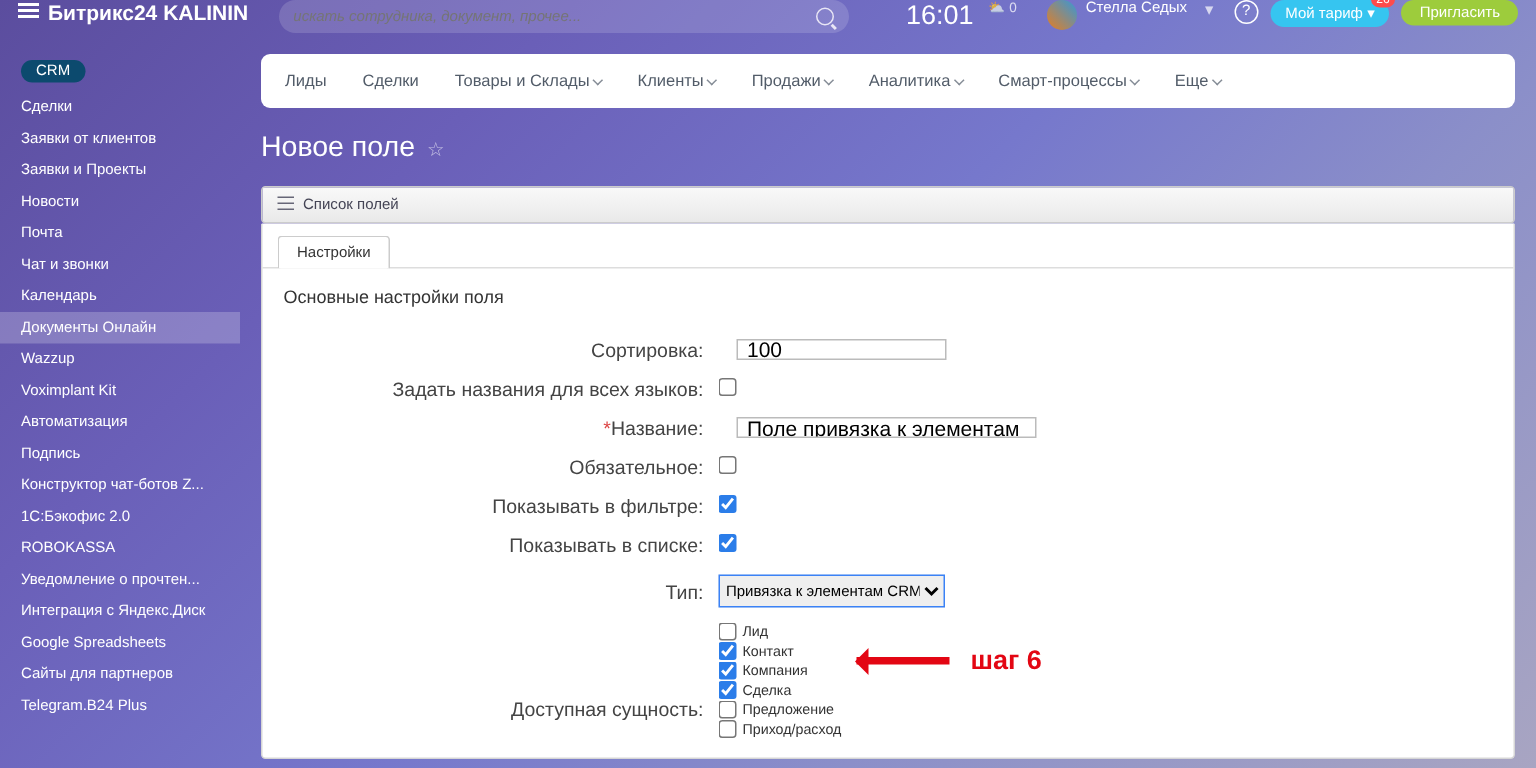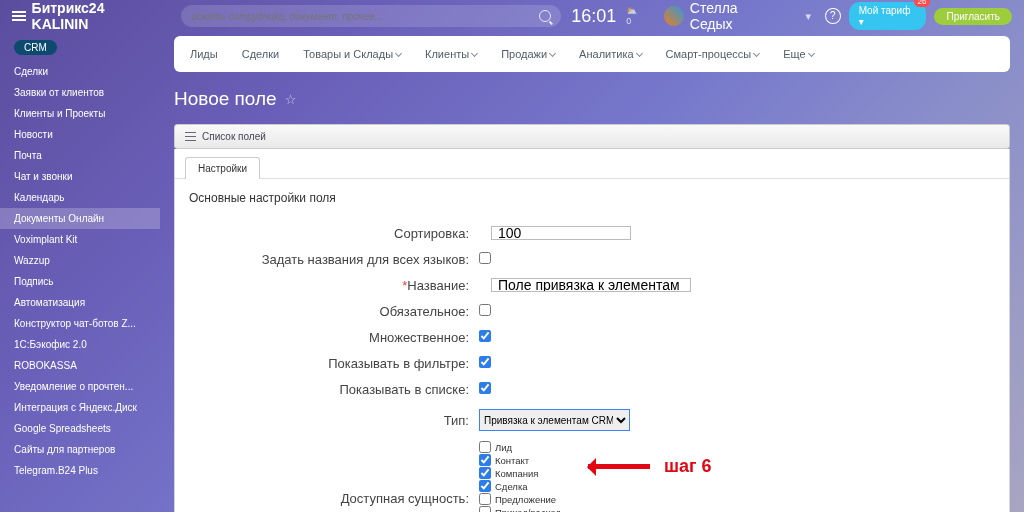--- a/index.html
+++ b/index.html
@@ -1,51 +1,51 @@
 <!DOCTYPE html>
 <html><head>
 <meta charset="utf-8">
 <style>
 * { box-sizing: border-box; margin: 0; padding: 0; }
 body { font-family: -apple-system, Helvetica, Arial, sans-serif; font-size: 11px; color: #333; background: linear-gradient(135deg, #5b4d9e 0%, #6a5fb8 25%, #7678cc 50%, #8b8fc9 70%, #a8a5c2 100%); width: 1024px; height: 512px; overflow: hidden; }
 
-.topbar { display: flex; align-items: center; height: 32px; padding: 0 12px; color: #fff; }
+.topbar { display: flex; align-items: flex-start; height: 32px; padding: 0 12px; color: #fff; }
 .hamburger { width: 14px; height: 14px; margin-right: 6px; cursor: pointer; }
 .hamburger div { height: 2px; background: #fff; margin: 2px 0; }
 .brand { font-size: 14px; font-weight: bold; margin-right: 10px; }
 .search { flex: 0 0 380px; display: flex; align-items: center; background: rgba(255,255,255,.15); border-radius: 14px; height: 22px; padding: 0 10px; margin-left: 10px; }
 .search input { flex: 1; background: transparent; border: none; color: #e9e6f5; font-size: 10px; outline: none; font-style: italic; }
 .search-ico { width: 12px; height: 12px; border: 1.5px solid #e9e6f5; border-radius: 50%; position: relative; }
 .search-ico::after { content: ''; position: absolute; width: 4px; height: 1.5px; background: #e9e6f5; bottom: -2px; right: -3px; transform: rotate(45deg); }
 .spacer { flex: 1; }
 .clock { font-size: 18px; font-weight: 300; margin: 0 10px; }
 .weather { font-size: 9px; opacity: .75; margin-right: 20px; }
 .avatar { width: 20px; height: 20px; border-radius: 50%; background: linear-gradient(45deg,#e67e22,#3498db); margin-right: 6px; }
-.user { font-size: 14px; margin-right: 24px; }
+.user { font-size: 10px; margin-right: 12px; }
 .question { width: 16px; height: 16px; border: 1.5px solid #fff; border-radius: 50%; text-align: center; line-height: 14px; font-size: 10px; margin-right: 8px; }
 .tariff { background: #36c5f0; border-radius: 11px; padding: 3px 10px; font-size: 10px; position: relative; margin-right: 8px; }
 .tariff .badge { position: absolute; top: -6px; right: -4px; background: #ff4b4b; border-radius: 8px; font-size: 8px; padding: 1px 4px; }
 .invite { background: #9dcc3c; border-radius: 11px; padding: 3px 12px; font-size: 10px; }
 
 .wrap { display: flex; height: calc(512px - 32px); }
 .sidebar { width: 160px; padding: 6px 0; overflow-y: auto; }
 .sidebar::-webkit-scrollbar { width: 0; }
 .pill { background: #0c4a6e; color: #fff; border-radius: 10px; padding: 2px 10px; font-size: 10px; display: inline-block; margin: 2px 14px 6px; }
 .nav-item { color: #fff; padding: 5px 14px; font-size: 10px; cursor: pointer; white-space: nowrap; overflow: hidden; text-overflow: ellipsis; }
 .nav-item.active { background: rgba(255,255,255,.22); }
 .nav-item.dim { opacity: .6; }
 
 .main { flex: 1; padding: 0 14px 10px; overflow-y: auto; }
 .tabs-bar { background: #fff; border-radius: 6px; height: 36px; display: flex; align-items: center; padding: 0 16px; gap: 24px; margin-top: 4px; }
 .tab { font-size: 11px; color: #525c69; cursor: pointer; display: flex; align-items: center; gap: 3px; }
 .chev { border: solid #868d97; border-width: 0 1px 1px 0; padding: 2px; transform: rotate(45deg); margin-top: -2px; }
 h1.page-title { font-size: 19px; font-weight: 300; color: #fff; margin: 16px 0 14px; display: flex; align-items: center; gap: 8px; }
 .star { font-size: 13px; opacity: .6; }
 
-.panel-header { background: linear-gradient(#f9f9f9,#e9e9e9); border: 1px solid #ccc; border-radius: 3px; padding: 6px 10px; font-size: 10px; display: flex; align-items: center; gap: 6px; color: #445; }
+.panel-header { background: linear-gradient(#f9f9f9,#e9e9e9); border: 1px solid #ccc; border-radius: 3px; padding: 6px 10px; font-size: 10px; display: flex; gap: 6px; color: #445; }
 .list-ico { width: 11px; height: 9px; border-top: 1px solid #667; border-bottom: 1px solid #667; position: relative; }
 .list-ico::before { content: ''; position: absolute; top: 3px; left: 0; right: 0; height: 1px; background: #667; }
 
 .content { background: #fff; border: 1px solid #d6d6d6; border-top: none; padding: 0; min-height: 340px; border-radius: 0 0 3px 3px; }
 .sub-tab { display: inline-block; border: 1px solid #ccc; border-bottom: none; border-radius: 3px 3px 0 0; padding: 5px 12px; margin: 8px 0 -1px 10px; font-size: 10px; background: #fff; position: relative; z-index: 1; }
 .section-title { padding: 12px 14px; font-size: 12px; color: #333; }
 
 .form { padding: 6px 14px; }
 .row { display: flex; align-items: center; margin-bottom: 6px; min-height: 20px; }
 .lbl { width: 290px; text-align: right; padding-right: 10px; font-size: 13px; color: #444; }
@@ -89,30 +89,30 @@
   </div>
   <div class="invite">Пригласить</div>
 </div>
 
 <div class="wrap">
   <div class="sidebar">
     <span class="pill">CRM</span>
     <div id="nav">
         <div class="nav-item">Сделки</div>
         <div class="nav-item">Заявки от клиентов</div>
-        <div class="nav-item">Клиенты и Проекты</div>
+        <div class="nav-item">Заявки и Проекты</div>
         <div class="nav-item">Новости</div>
         <div class="nav-item">Почта</div>
         <div class="nav-item">Чат и звонки</div>
         <div class="nav-item">Календарь</div>
         <div class="nav-item active">Документы Онлайн</div>
+        <div class="nav-item">Wazzup</div>
         <div class="nav-item">Voximplant Kit</div>
-        <div class="nav-item">Wazzup</div>
+        <div class="nav-item">Автоматизация</div>
         <div class="nav-item">Подпись</div>
-        <div class="nav-item">Автоматизация</div>
         <div class="nav-item">Конструктор чат-ботов Z...</div>
         <div class="nav-item">1С:Бэкофис 2.0</div>
         <div class="nav-item">ROBOKASSA</div>
         <div class="nav-item">Уведомление о прочтен...</div>
         <div class="nav-item">Интеграция с Яндекс.Диск</div>
         <div class="nav-item">Google Spreadsheets</div>
         <div class="nav-item">Сайты для партнеров</div>
         <div class="nav-item">Telegram.B24 Plus</div>
       </div>
   </div>
@@ -157,24 +157,20 @@
         <div class="row">
             <div class="lbl"><span class="req">*</span><span>Название:</span></div>
           <div class="ctrl"><input type="text" class="wide" value="Поле привязка к элементам срм" style=""></div>
           </div>
 
         <div class="row">
             <div class="lbl">Обязательное:</div>
           <div class="ctrl"><input type="checkbox" style=""></div>
           </div>
 
-        <div class="row">
-            <div class="lbl">Множественное:</div>
-          <div class="ctrl"><input type="checkbox" checked="" style=""></div>
-          </div>
 
         <div class="row">
             <div class="lbl">Показывать в фильтре:</div>
           <div class="ctrl"><input type="checkbox" checked="" style=""></div>
           </div>
 
         <div class="row">
             <div class="lbl">Показывать в списке:</div>
           <div class="ctrl"><input type="checkbox" checked="" style=""></div>
           </div>
@@ -187,21 +183,21 @@
         <div class="row" style="align-items:flex-start;margin-top:10px;position:relative">
           <div class="lbl" style="padding-top:50px">Доступная сущность:</div>
           <div class="ctrl chk-col" id="entities">
               <label><input type="checkbox" style="">Лид</label>
               <label><input type="checkbox" checked="" style="">Контакт</label>
               <label><input type="checkbox" checked="" style="">Компания</label>
               <label><input type="checkbox" checked="" style="">Сделка</label>
               <label><input type="checkbox" style="">Предложение</label>
               <label><input type="checkbox" style="">Приход/расход</label>
             </div>
-          <div class="annotation" style="left:399px;top:15px">
+          <div class="annotation" style="left:382px;top:15px">
             <div class="arrow-line"></div>
             <span style="margin-left:14px">шаг 6</span>
           </div>
         </div>
       </div>
     </div>
   </div>
 </div>
 
 </body></html>

